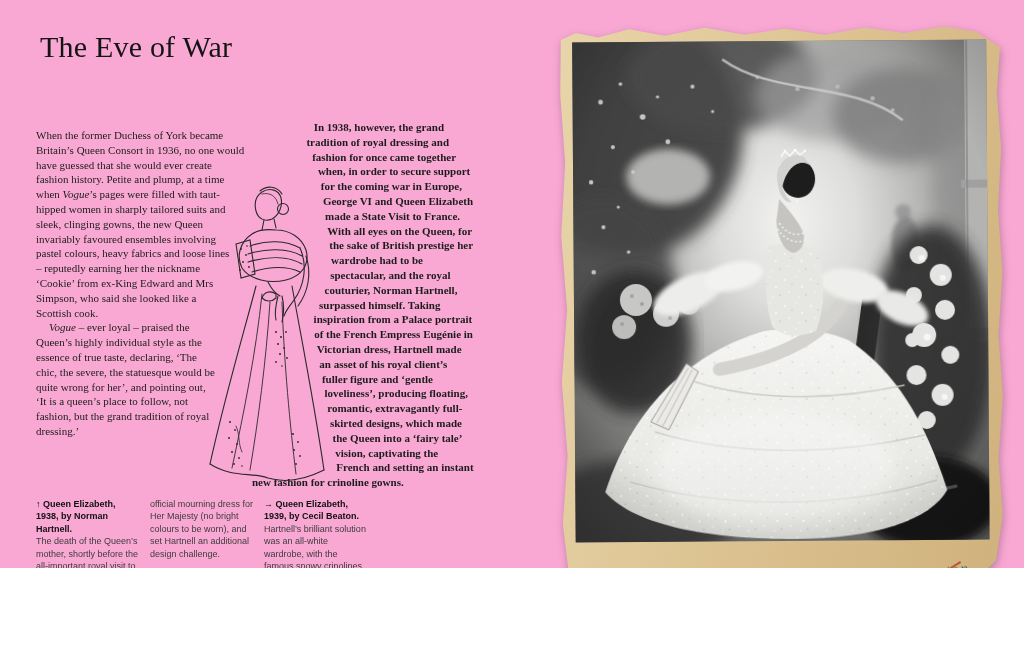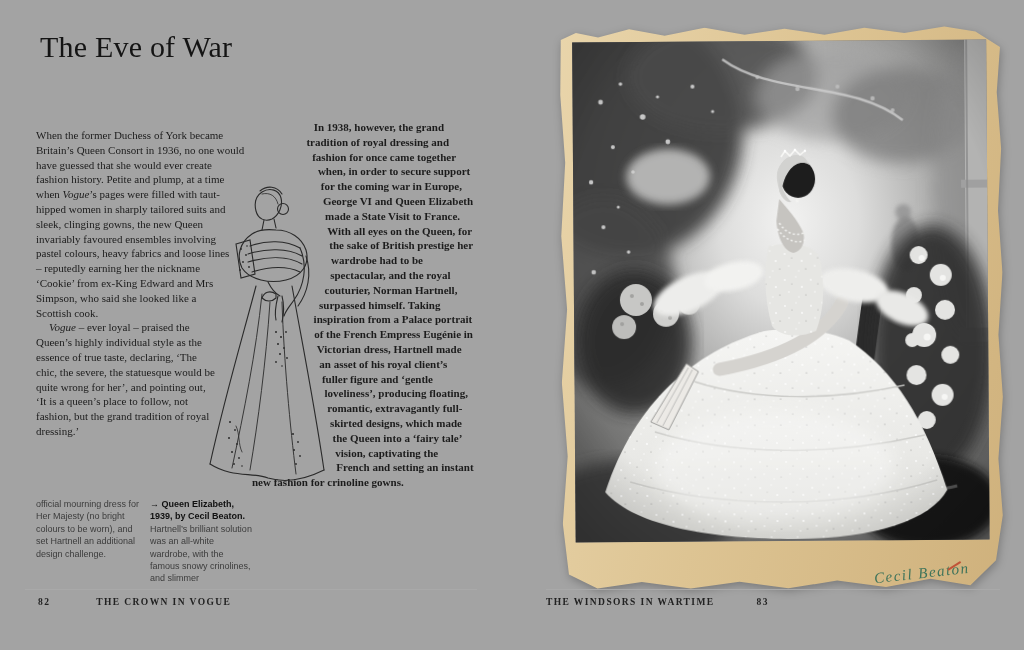--- a/index.html
+++ b/index.html
@@ -1,18 +1,18 @@
 <!DOCTYPE html>
 <html><head>
 <meta charset="utf-8">
 <style>
   * { margin:0; padding:0; box-sizing:border-box; }
   html,body { background:#ffffff; }
   body { width:1024px; height:650px; font-family:"Liberation Serif", serif; }
-  .spread { position:relative; width:1024px; height:650px; background:#a3a3a3; overflow:hidden; }
+  .spread { position:relative; width:1024px; height:568px; background:#f9a8d4; overflow:hidden; }
 
   
   .page-title {
     position:absolute; left:40px; top:30px;
     font-family:"Liberation Serif", serif; font-weight:400;
     font-size:30px; letter-spacing:0.2px; color:#141414;
   }
   .bodycol {
     position:absolute; font-size:11px; line-height:14.8px; color:#1c1c1c;
     font-family:"Liberation Serif", serif;
@@ -138,20 +138,24 @@
       <circle cx="101" cy="252" r="1"></circle>
         <circle cx="106" cy="260" r="0.9"></circle>
         <circle cx="102" cy="268" r="1"></circle>
       <circle cx="108" cy="274" r="0.9"></circle>
         <circle cx="104" cy="282" r="0.9"></circle>
     </g>
   </svg>
 
   <div class="captions">
     <div>
+      <b class="cap-lead">↑ Queen Elizabeth, 1938, by Norman Hartnell.</b>
+      <span>The death of the Queen’s mother, shortly before the all-important royal visit to France in 1938, necessitated</span>
+    </div>
+    <div>
       <span>official mourning dress for Her Majesty (no bright colours to be worn), and set Hartnell an additional design challenge.</span>
     </div>
     <div>
       <b class="cap-lead">→ Queen Elizabeth, 1939, by Cecil Beaton.</b>
       <span>Hartnell’s brilliant solution was an all-white wardrobe, with the famous snowy crinolines, and slimmer</span>
     </div>
   </div>
 
   <div class="rule rule-left"></div>
   <div class="footer footer-left">

